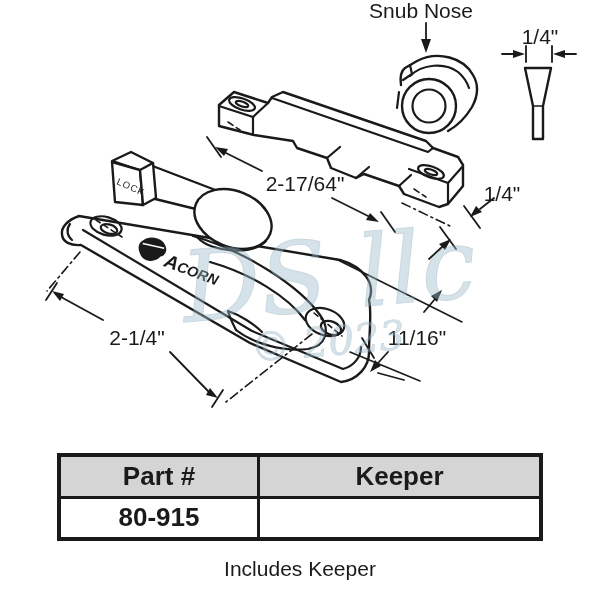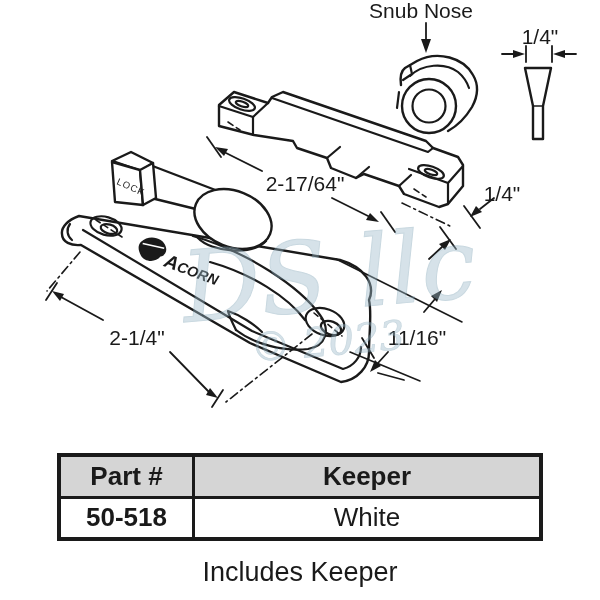--- a/index.html
+++ b/index.html
@@ -16,25 +16,25 @@
   .ah{fill:#1a1a1a;stroke:none;}
   .lock-face-text{font-family:"Liberation Sans", sans-serif;font-size:9.5px;fill:#1a1a1a;letter-spacing:1px;}
   .brand{font-family:"Liberation Sans", sans-serif;font-weight:bold;font-style:italic;fill:#1a1a1a;}
   .wm{font-family:"DejaVu Serif", serif;font-style:italic;}
   
   #parts-table{position:absolute;left:57px;top:453px;width:486px;height:88px;
     border:4px solid #1a1a1a;box-sizing:border-box;display:flex;flex-direction:column;}
   .t-row{display:flex;flex:1;}
   .t-row.head{background:#d5d5d5;border-bottom:3px solid #1a1a1a;}
   .t-cell{display:flex;align-items:center;justify-content:center;font-size:26px;}
-  .t-cell.c1{width:134px;border-right:3px solid #1a1a1a;box-sizing:border-box;}
+  .t-cell.c1{width:199px;border-right:3px solid #1a1a1a;box-sizing:border-box;}
   .t-cell.c2{flex:1;}
   .bold{font-weight:bold;}
   #note{position:absolute;left:0;top:557px;width:600px;text-align:center;
-        font-size:27px;color:#1a1a1a;}
+        font-size:21px;color:#1a1a1a;}
 </style>
 </head>
 <body>
 
 <div id="stage">
 
   <svg id="drawing" width="600" height="455" viewBox="0 0 600 455" xmlns="http://www.w3.org/2000/svg">
 
     <g>
 
@@ -185,19 +185,18 @@
       <text class="wm" x="252" y="362" font-size="40" fill="#9fbccb" stroke="#7fa3b6" stroke-width="0.8" transform="rotate(-5 252 362)">© 2023</text>
     </g>
   </svg>
 
   <div id="parts-table">
     <div class="t-row head">
       <div class="t-cell c1 bold">Part #</div>
       <div class="t-cell c2 bold">Keeper</div>
     </div>
     <div class="t-row">
-      <div class="t-cell c1 bold">50-518</div>
-      <div class="t-cell c2">White</div>
+      <div class="t-cell c1 bold">80-915</div>
     </div>
   </div>
 
   <div id="note">Includes Keeper</div>
 </div>
 
 </body></html>

